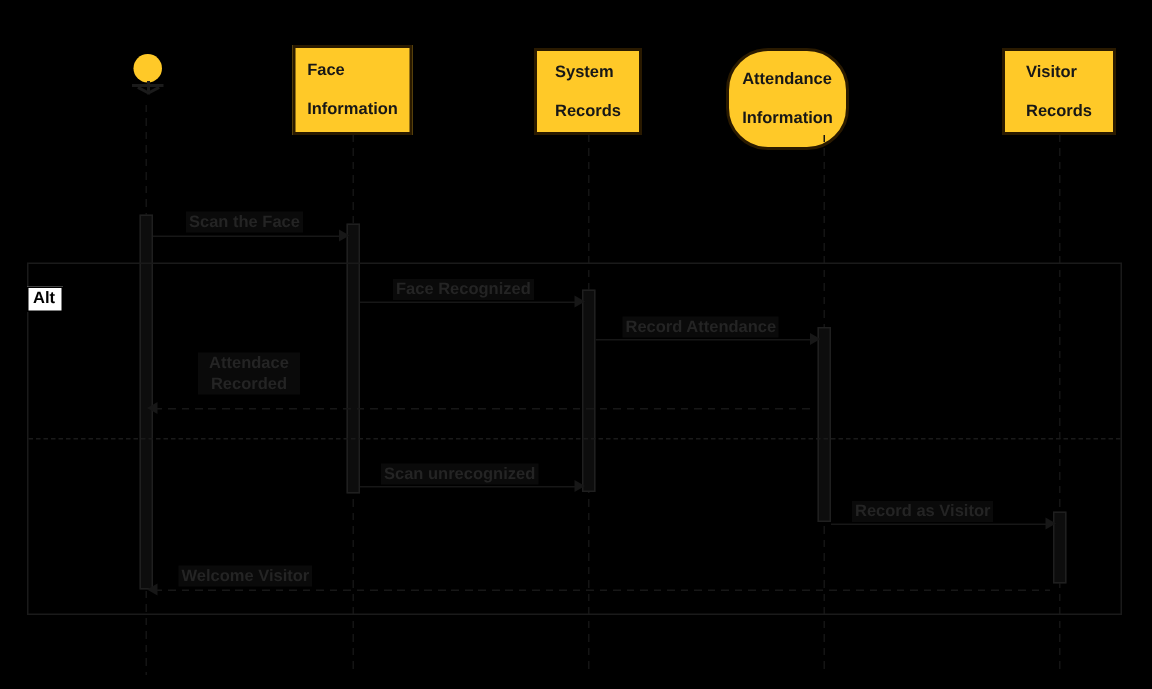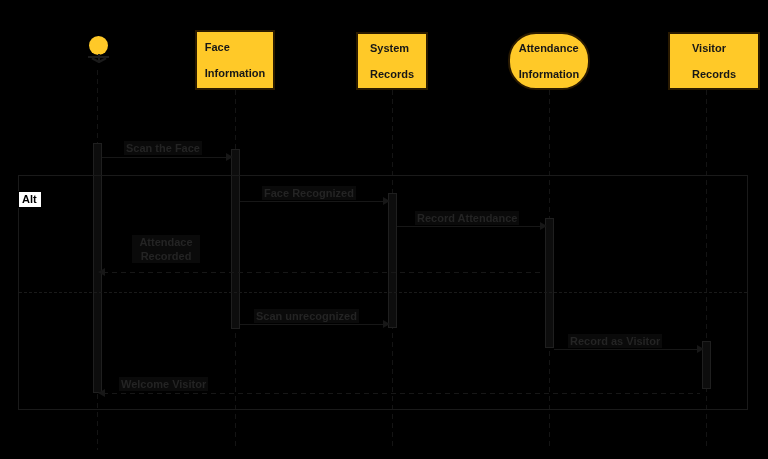--- a/index.html
+++ b/index.html
@@ -195,29 +195,29 @@
   <div class="lifeline" style="left:235px; top:90px; height:360px;"></div>
 
   <div class="participant" style="left:356px; top:32px; width:72px; height:58px;">
     <span>
       <span>System</span><br>
       <span>Records</span>
     </span>
   </div>
   <div class="lifeline" style="left:392px; top:90px; height:360px;"></div>
 
-  <div class="participant" style="left:508px; top:32px; width:82px; height:58px;border-radius:28px;">
+  <div class="participant" style="left:484px; top:32px; width:82px; height:68px;border-radius:28px;">
     <span>
       <span>Attendance</span><br>
       <span>Information</span>
     </span>
   </div>
   <div class="lifeline" style="left:549px; top:90px; height:360px;"></div>
 
-  <div class="participant" style="left:668px; top:32px; width:92px; height:58px;">
+  <div class="participant" style="left:668px; top:32px; width:76px; height:58px;">
     <span>
       <span>Visitor</span><br>
       <span>Records</span>
     </span>
   </div>
   <div class="lifeline" style="left:706px; top:90px; height:360px;"></div>
 
   <div class="activation" style="left:93px;  top:143px; height:250px;"></div>
   <div class="activation" style="left:231px; top:149px; height:180px;"></div>
   <div class="activation" style="left:388px; top:193px; height:135px;"></div>

